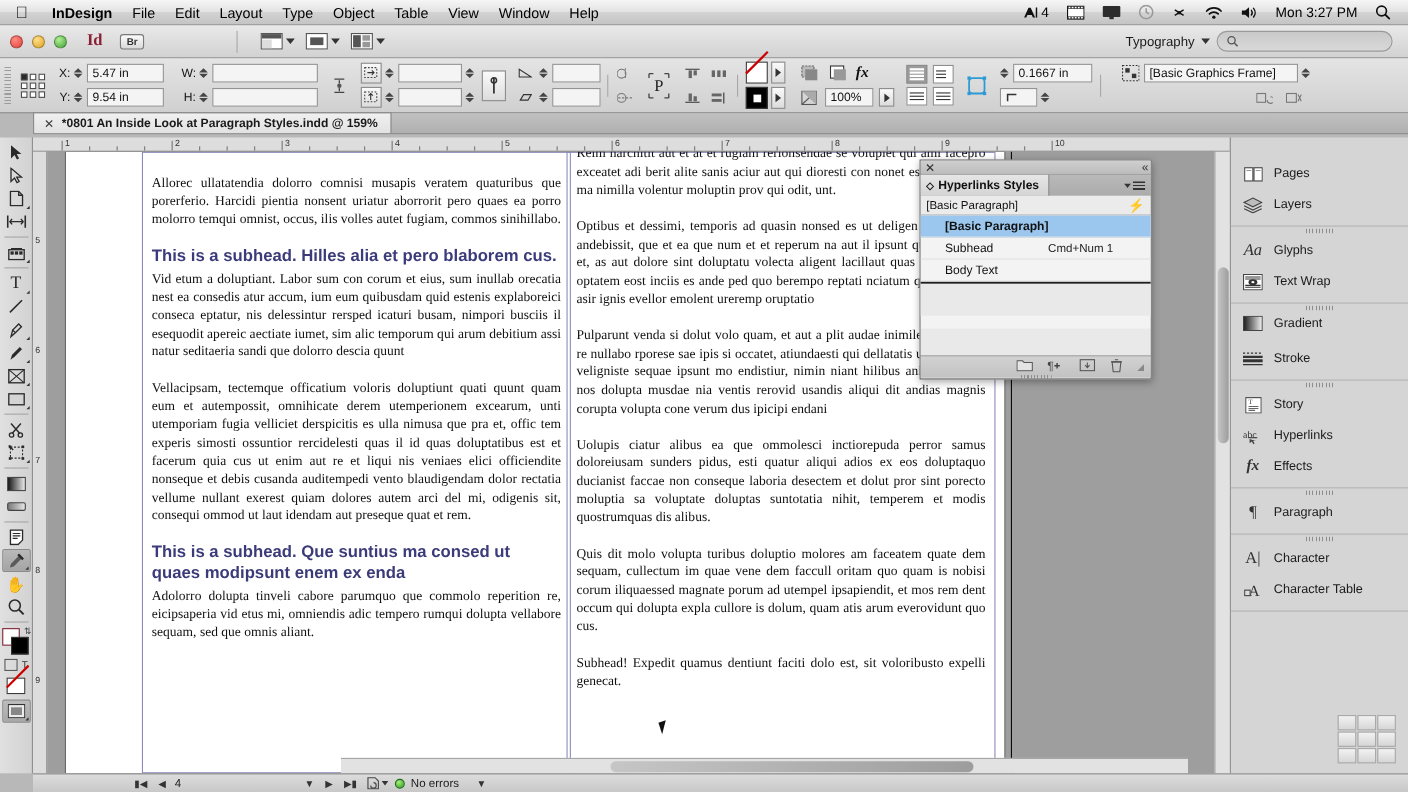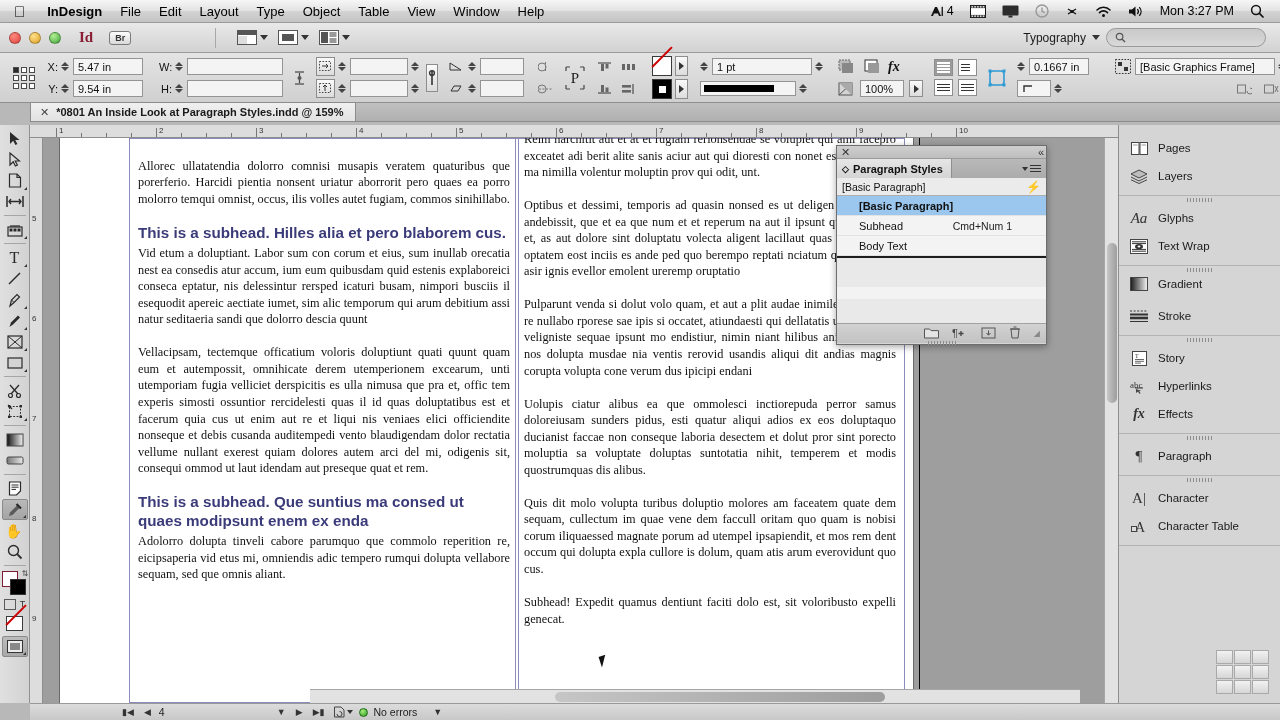--- a/index.html
+++ b/index.html
@@ -65,21 +65,21 @@
   .fgrp { display:flex; flex-direction:column; gap:4px; margin-left:10px; }
   .frow { display:flex; align-items:center; gap:3px; height:18px; }
   .flab { width: 13px; text-align:right; font-size:11px; }
   .spin { display:flex; flex-direction:column; width:9px; }
   .spin b { width:0;height:0;border-left:4px solid transparent;border-right:4px solid transparent; display:block;}
   .spin b.up { border-bottom:4px solid #454545; margin-bottom:1px;}
   .spin b.dn { border-top:4px solid #454545; }
   .fld { height:17px; border:1px solid #949494; background:#f4f4f4; font-size:11px; padding:0 4px;
          display:flex; align-items:center; color:#111; }
   .fld.w70{width:70px} .fld.w96{width:96px} .fld.w58{width:58px} .fld.w44{width:44px}
-  .fld.w100{width:100px} .fld.w140{width:140px} .fld.w56{width:60px} .fld.w34{width:34px}
+  .fld.w100{width:100px} .fld.w140{width:140px} .fld.w56{width:72px} .fld.w34{width:34px}
   .ibtn { width:19px;height:19px;border:1px solid #8d8d8d;background:linear-gradient(to bottom,#fafafa,#dcdcdc);
           display:flex;align-items:center;justify-content:center;font-size:10px; }
   .ibtn.flat{border:none;background:none;}
   .stack2 { display:flex; flex-direction:column; gap:3px; }
   .swatchbox { width:20px;height:20px;border:1px solid #3a3a3a;position:relative;background:#fff; }
   .swatchbox.none::after{content:'';position:absolute;left:-1px;top:50%;width:28px;height:1.5px;background:#c00;
           transform:rotate(-45deg);transform-origin:left center;}
   .swatchbox.black{background:#000;}
   .swatchbox.black i{position:absolute;left:6px;top:6px;width:7px;height:7px;background:#fff;}
   .strokeprev{width:96px;height:15px;border:1px solid #949494;background:#f4f4f4;display:flex;align-items:center;padding:0 3px;}
@@ -162,21 +162,21 @@
   .psRow .kbd { position:absolute; right:34px; font-size:10.5px; color:#222; }
   .psDivider { height:2px; background:#1d1d1d; }
   .psFill { background:#e9e9e9; height:29px; }
   .psFoot { height:20px; background:linear-gradient(to bottom,#d2d2d2,#c2c2c2); border-top:1px solid #a2a2a2;
             display:flex; align-items:center; justify-content:flex-end; gap:13px; padding-right:6px; font-size:11px; color:#3a3a3a;}
   .psGrip { position:absolute; bottom:-1px; left:50%; transform:translateX(-50%); width:28px;height:4px;
             background:repeating-linear-gradient(to right,#8d8d8d 0,#8d8d8d 1px,transparent 1px,transparent 3px); }
 
   
   .dock { position:absolute; top:125px; right:0; width:162px; height:578px;
-          background:#d5d5d5; border-left:1px solid #8e8e8e; padding-top:5px; }
+          background:#d5d5d5; border-left:1px solid #8e8e8e; padding-top:15px; }
   .dgroup { border-bottom:1px solid #b4b4b4; padding:4px 0 5px 0; position:relative; }
   .dgroup .dgrip { position:absolute; top:2px; left:50%; transform:translateX(-50%); width:26px;height:4px;
           background:repeating-linear-gradient(to right,#8d8d8d 0,#8d8d8d 1px,transparent 1px,transparent 3px); }
   .ditem { height:28px; display:flex; align-items:center; gap:9px; padding-left:10px; font-size:11.5px; color:#1a1a1a; }
   .dico { width:20px;height:18px; display:flex;align-items:center;justify-content:center; font-size:12px; color:#333; }
 
   
   .vscroll { position:absolute; top:138px; right:162px; width:14px; height:565px;
              background:#e2e2e2; border-left:1px solid #a6a6a6; }
   .vthumb { position:absolute; left:2px; top:105px; width:10px; height:160px; border-radius:5px;
@@ -558,42 +558,20 @@
       <div style="display:flex;gap:3px;align-items:center">
         <span class="swatchbox black">
             <i></i>
           </span>
         <span class="ibtn" style="width:13px;height:20px">
             <b style="width:0;height:0;border-top:4px solid transparent;border-bottom:4px solid transparent;border-left:5px solid #333;display:block"></b>
           </span>
       </div>
     </div>
 
-    <div class="fgrp" style="margin-left:12px">
-      <div class="frow">
-        <span class="spin">
-            <b class="up"></b>
-            <b class="dn"></b>
-          </span>
-        <span class="fld w100">1 pt</span>
-        <span class="spin">
-            <b class="up"></b>
-            <b class="dn"></b>
-          </span>
-      </div>
-      <div class="frow">
-        <span class="strokeprev">
-            <u></u>
-          </span>
-        <span class="spin">
-            <b class="up"></b>
-            <b class="dn"></b>
-          </span>
-      </div>
-    </div>
 
     <div class="stack2" style="margin-left:12px">
       <div style="display:flex;gap:7px;align-items:center">
         <span class="ibtn flat">
             <svg width="16" height="15" viewBox="0 0 16 15">
               <rect x="1" y="1" width="11" height="10" fill="#bbb" stroke="#666" stroke-dasharray="2 1"></rect>
               <rect x="4" y="4" width="11" height="10" fill="#888"></rect>
             </svg>
           </span>
         <span class="ibtn flat">
@@ -974,21 +952,21 @@
   <div class="pinkline"></div>
 
   <div class="psPanel">
     <div class="psHdr">
       <span style="font-size:11px">✕</span>
       <span style="font-size:11px;letter-spacing:-2px">«</span>
     </div>
     <div class="psTabs">
       <div class="psTab">
         <span style="font-size:9px">◇</span>
-        <span>Paragraph Styles</span>
+        <span>Hyperlinks Styles</span>
       </div>
       <span class="psMenu">
         <i style="width:0;height:0;border-left:3px solid transparent;border-right:3px solid transparent;border-top:4px solid #333;display:block"></i>
         <i style="display:block;width:11px;height:8px;background:repeating-linear-gradient(to bottom,#333 0,#333 1.4px,transparent 1.4px,transparent 3px)"></i>
       </span>
     </div>
     <div class="psField">
       <span>[Basic Paragraph]</span>
       <span style="color:#3a3a8a;font-size:12px">⚡</span>
     </div>

